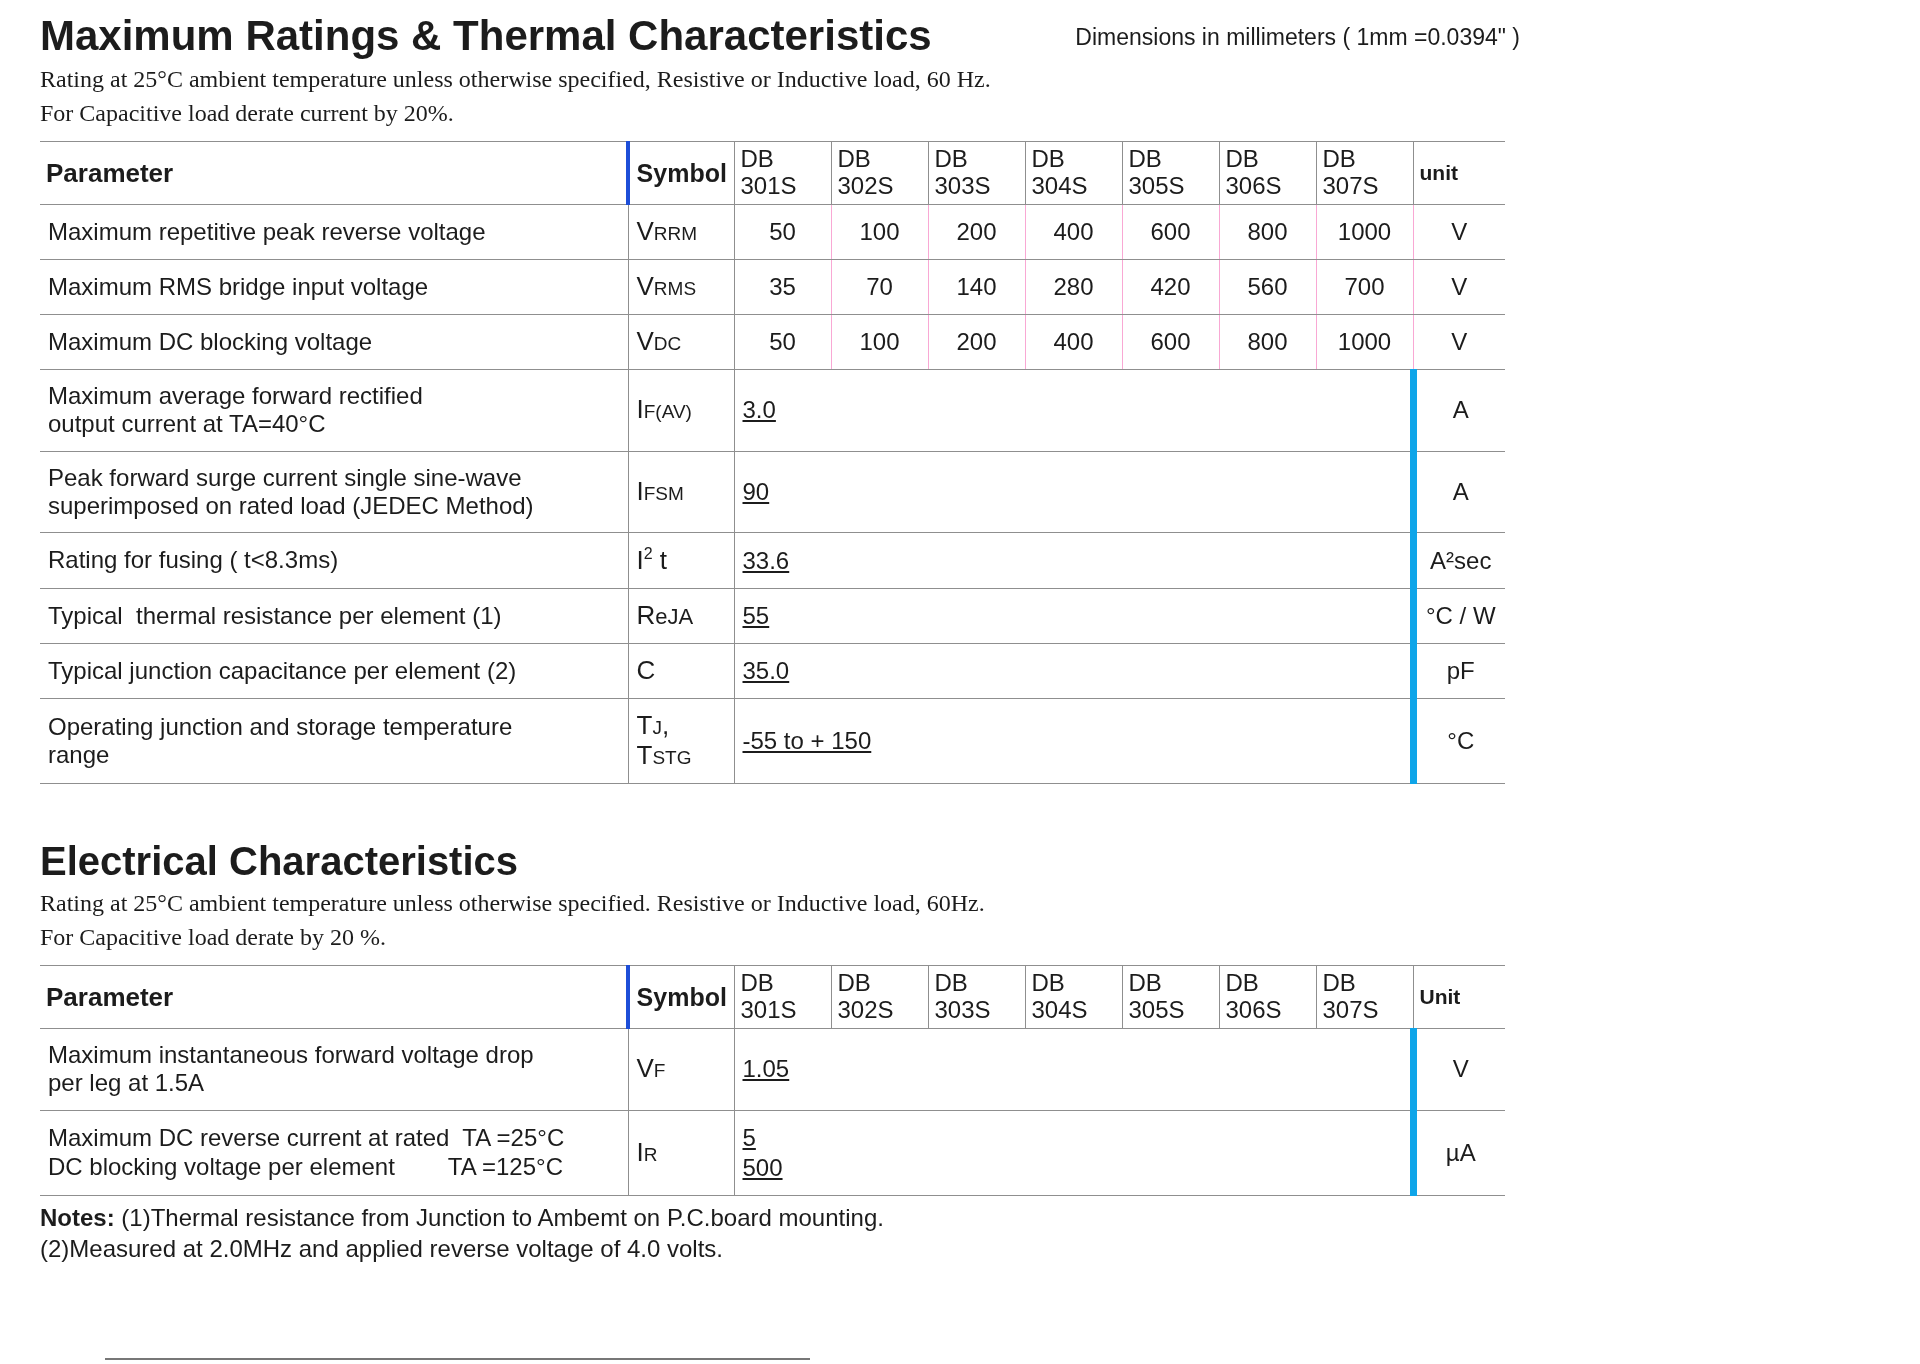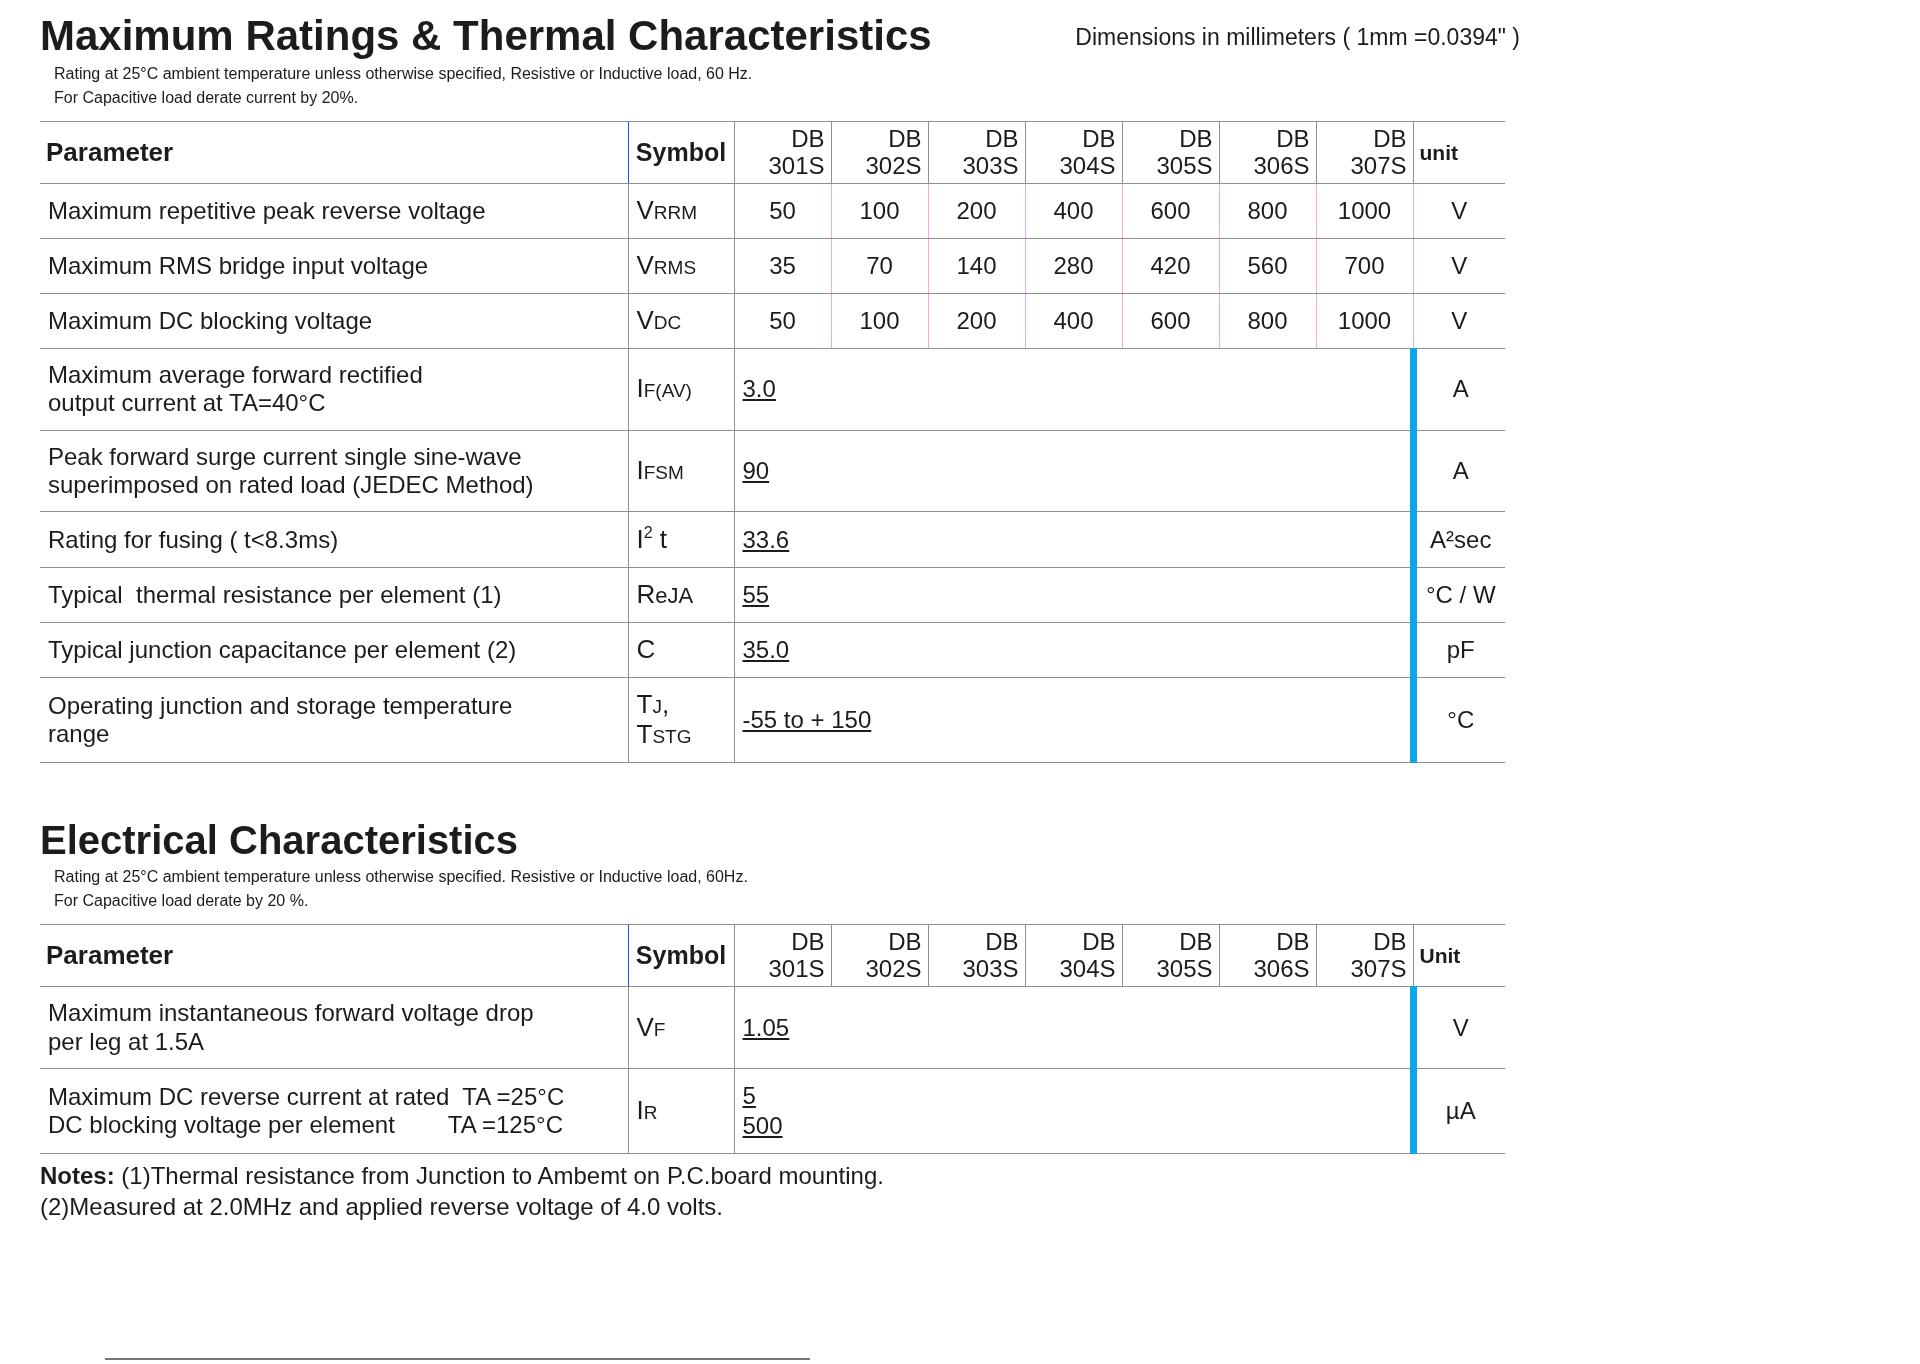--- a/index.html
+++ b/index.html
@@ -6,36 +6,36 @@
   body{
     width:1920px;height:1364px;position:relative;
     color:#1c1c1c;
     font-family:"Liberation Sans", sans-serif;
     overflow:hidden;
   }
   .page{padding:14px 0 0 40px;}
   .top-row{display:flex;justify-content:space-between;align-items:flex-start;width:1490px;}
   h1.title{font-size:42px;font-weight:bold;margin:0;line-height:1.05;}
   .dim-note{font-size:23px;padding-top:10px;padding-right:10px;}
-  p.sub{font-size:16px;margin:3px 14px;line-height:1.3;}
+  p.sub{font-size:24px;margin:3px 0;line-height:1.3;font-family:Liberation Serif, serif;}
   p.sub.first{margin-top:6px;}
 
   table.spec-table{
     border-collapse:collapse;table-layout:fixed;width:1465px;
     margin-top:12px;font-size:24px;
   }
   .spec-table td,.spec-table th{
     border-bottom:1px solid #8f8f8f;
     padding:12px 8px;vertical-align:middle;
   }
   .spec-table thead th{border-top:1px solid #8f8f8f;padding:4px 6px;}
   .h-param{text-align:left;font-weight:bold;font-size:26px;padding-left:4px;}
   .h-sym{font-weight:bold;font-size:25px;text-align:center;
-         border-left:1px solid #1d4ed8;border-right:1px solid #8f8f8f;}
-  .h-col{text-align:right;font-weight:normal;line-height:1.12;border-right:1px solid #8f8f8f;}
+         border-left:4px solid #1d4ed8;border-right:1px solid #8f8f8f;}
+  .h-col{text-align:left;font-weight:normal;line-height:1.12;border-right:1px solid #8f8f8f;}
   .h-unit{font-weight:bold;font-size:21px;text-align:left;padding-left:6px;}
   .param-cell{text-align:left;white-space:pre-wrap;padding-left:4px;line-height:1.18;}
   .sym-cell{
     border-left:1px solid #8f8f8f;border-right:1px solid #8f8f8f;
     text-align:left;padding-left:14px;font-size:26px;line-height:1.15;
   }
   .val-cell{border-right:1px solid #f9a8d4;text-align:center;}
   .span-cell{border-right:7px solid #0ea5e9;text-align:left;white-space:pre-line;line-height:1.25;text-decoration:underline;}
   .unit-cell{text-align:center;}
   .seg-sub{font-size:19px;margin-top:15px;}

